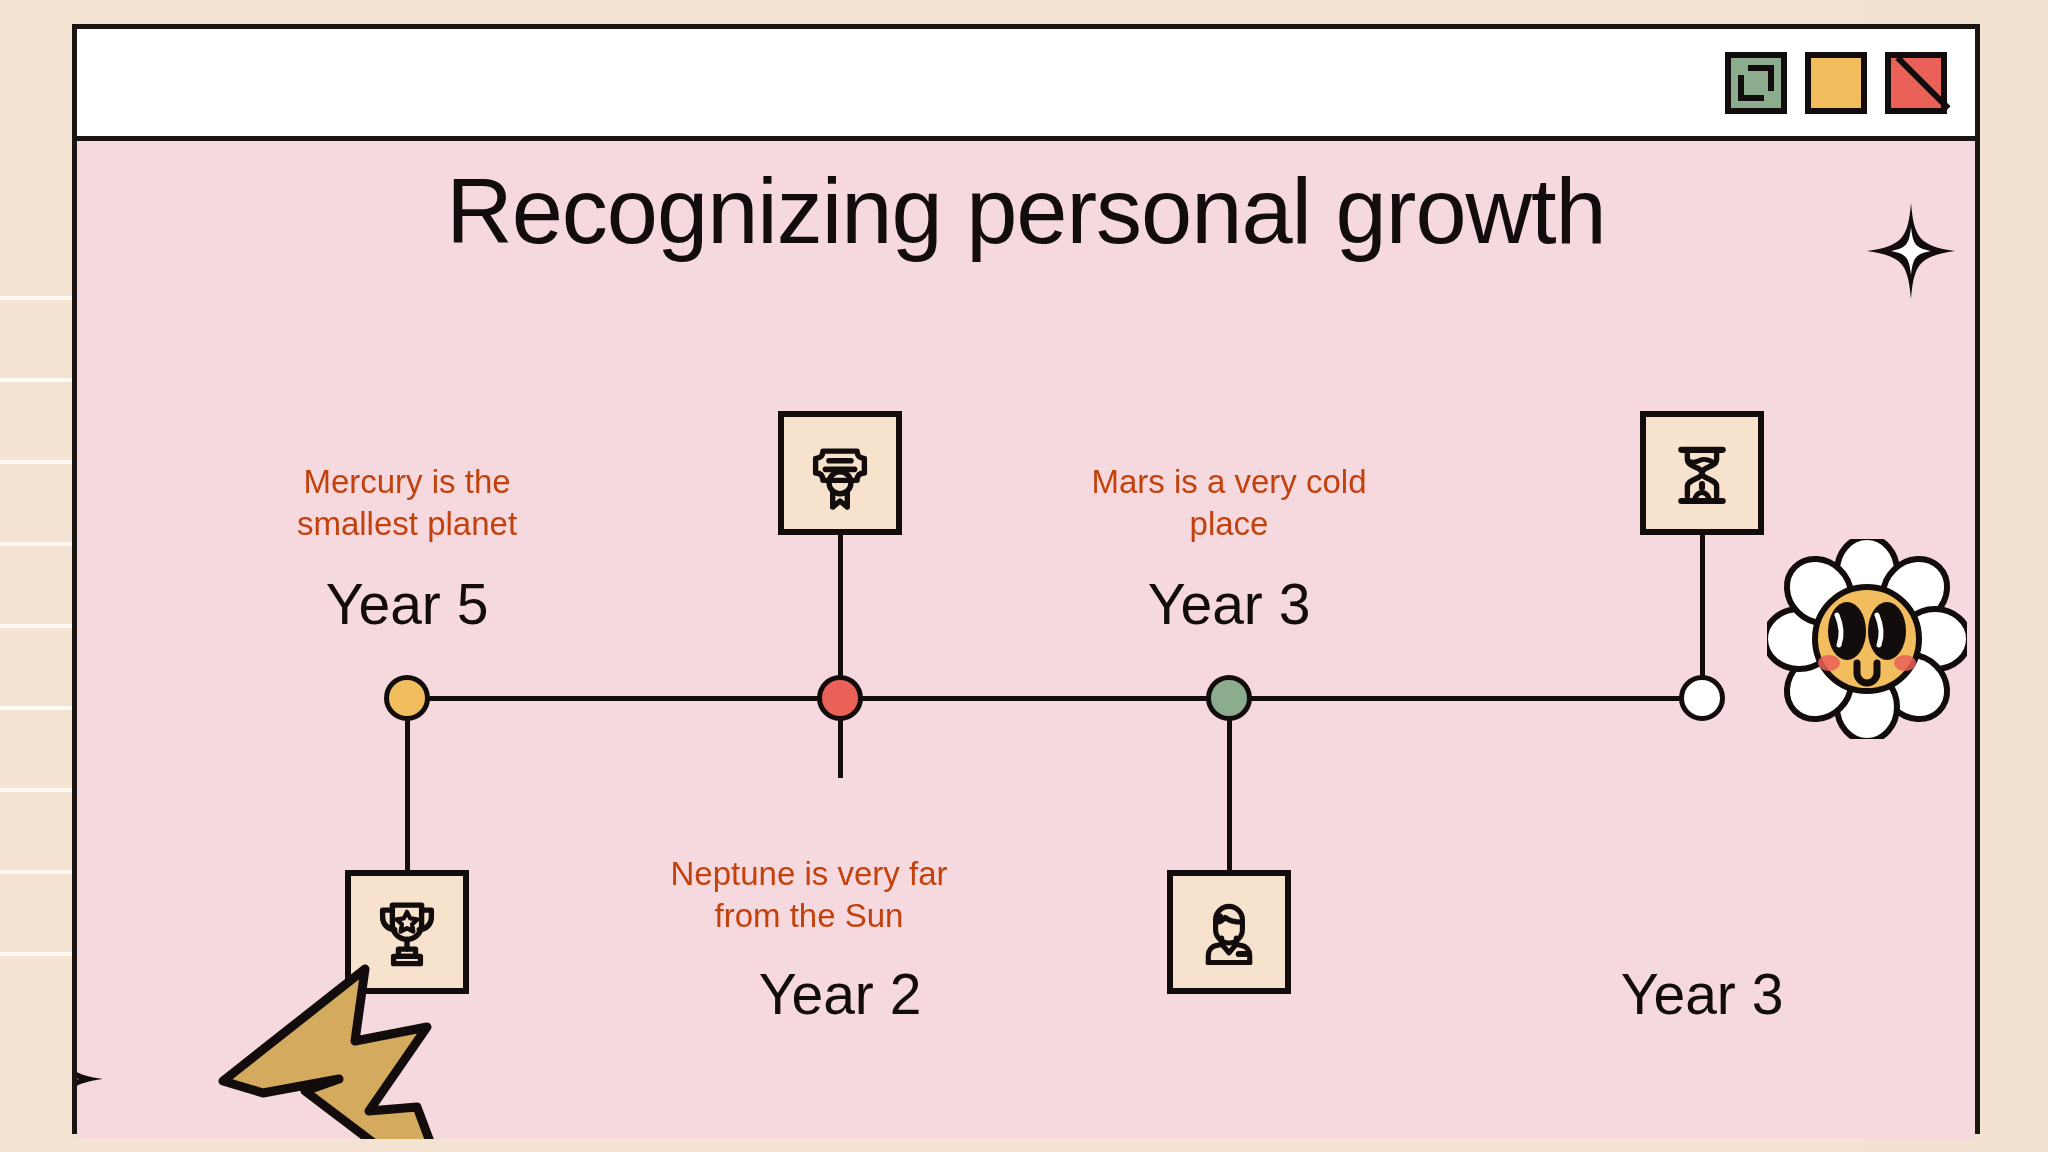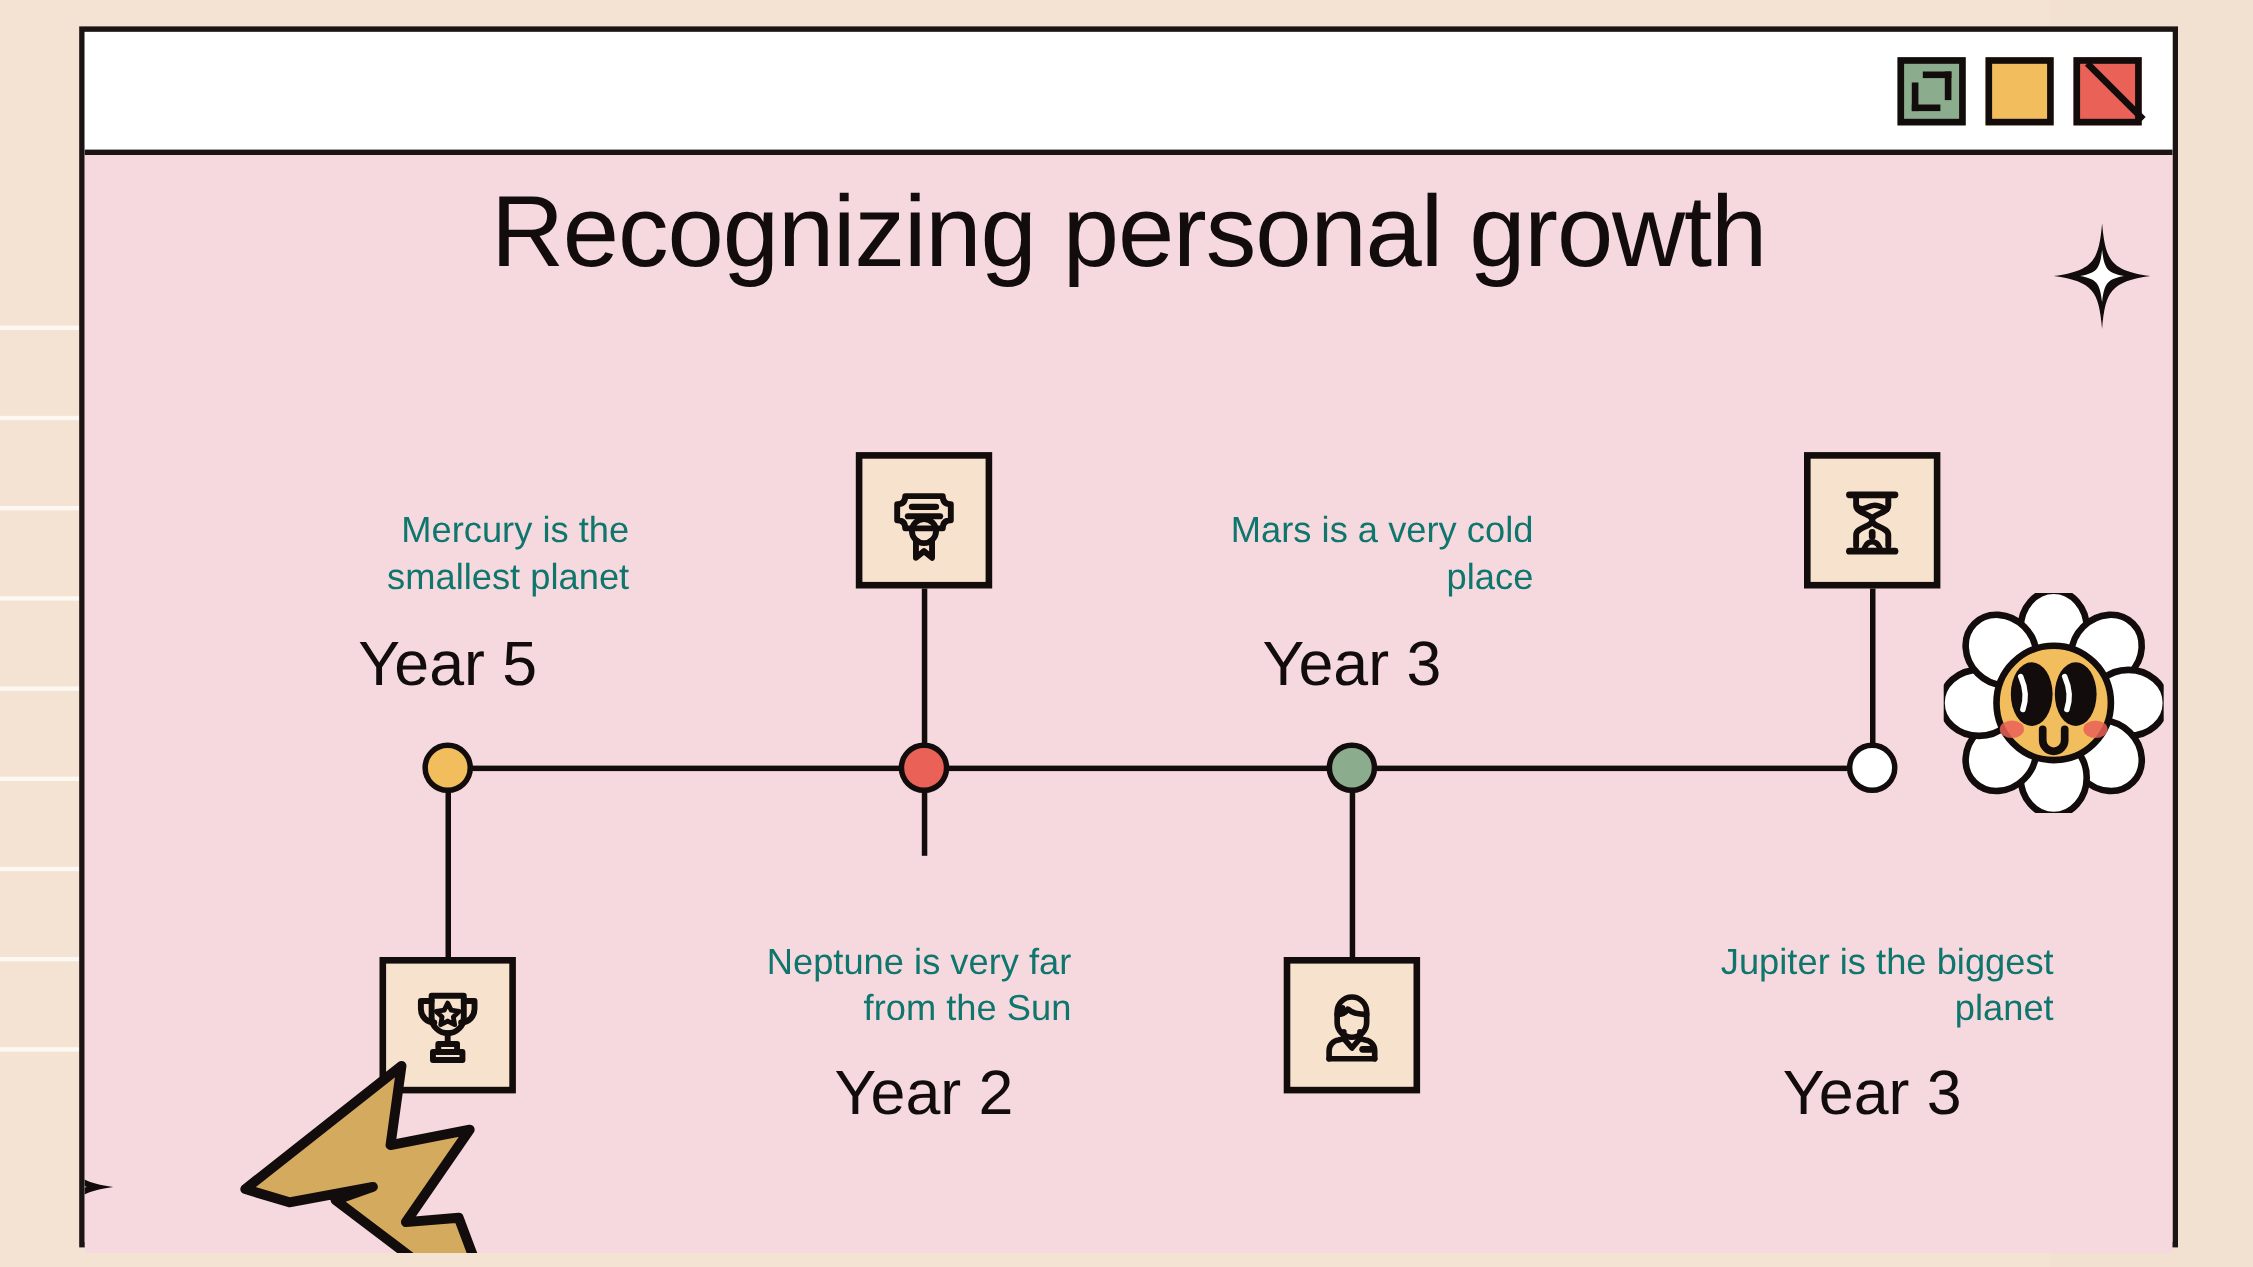--- a/index.html
+++ b/index.html
@@ -148,24 +148,24 @@
     align-items: center;
     justify-content: center;
   }
   .plaque svg { width: 78px; height: 78px; display: block; }
 
   
   .caption {
     position: absolute;
     width: 330px;
     margin-left: -165px;
-    text-align: right;
+    text-align: center;
     font-size: 33px;
     line-height: 1.28;
-    color: #0f766e;
+    color: #c2410c;
   }
   .yearlabel {
     position: absolute;
     width: 340px;
     margin-left: -170px;
     text-align: center;
     font-size: 57px;
     color: #120d0c;
   }
 
@@ -267,21 +267,20 @@
           <path d="M15 13h34" stroke-width="5"></path>
           <path d="M15 55h34" stroke-width="5"></path>
           <path d="M20 13v8c0 6 12 6 12 11s-12 5-12 11v8"></path>
           <path d="M44 13v8c0 6-12 6-12 11s12 5 12 11v8"></path>
           <path d="M21 22c4 3 7 0 11-1s7 1 11 3" stroke-width="4"></path>
           <path d="M32 41v3" stroke-width="5"></path>
           <path d="M26 55a6 7 0 0 1 12 0" stroke-width="4.2"></path>
         </svg>
       </div>
       <div class="stem" style="left:1625px; top:394px; height:163px;"></div>
-      <div class="caption" style="left:1625px; top:712px;">Jupiter is the biggest planet</div>
       <div class="yearlabel" style="left:1625px; top:820px;">Year 3</div>
       <div class="node" style="left:1625px; background:#ffffff;"></div>
 
       <div class="bolt">
         <svg viewBox="0 0 250 270" width="250" height="270">
           <path d="M6 140 L148 28 L138 100 L210 86 L152 170 L200 166 L236 262 L88 150 L122 138 L46 152 Z" fill="#d4aa5e" stroke="#120d0c" stroke-width="9" stroke-linejoin="round" stroke-linecap="round"></path>
         </svg>
       </div>
 
       <div class="flower">

